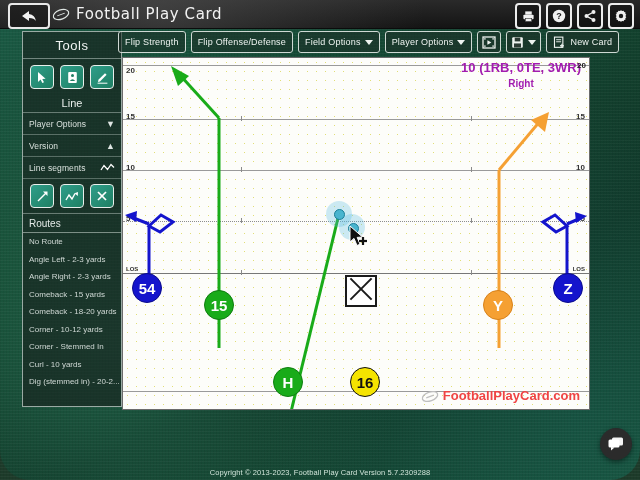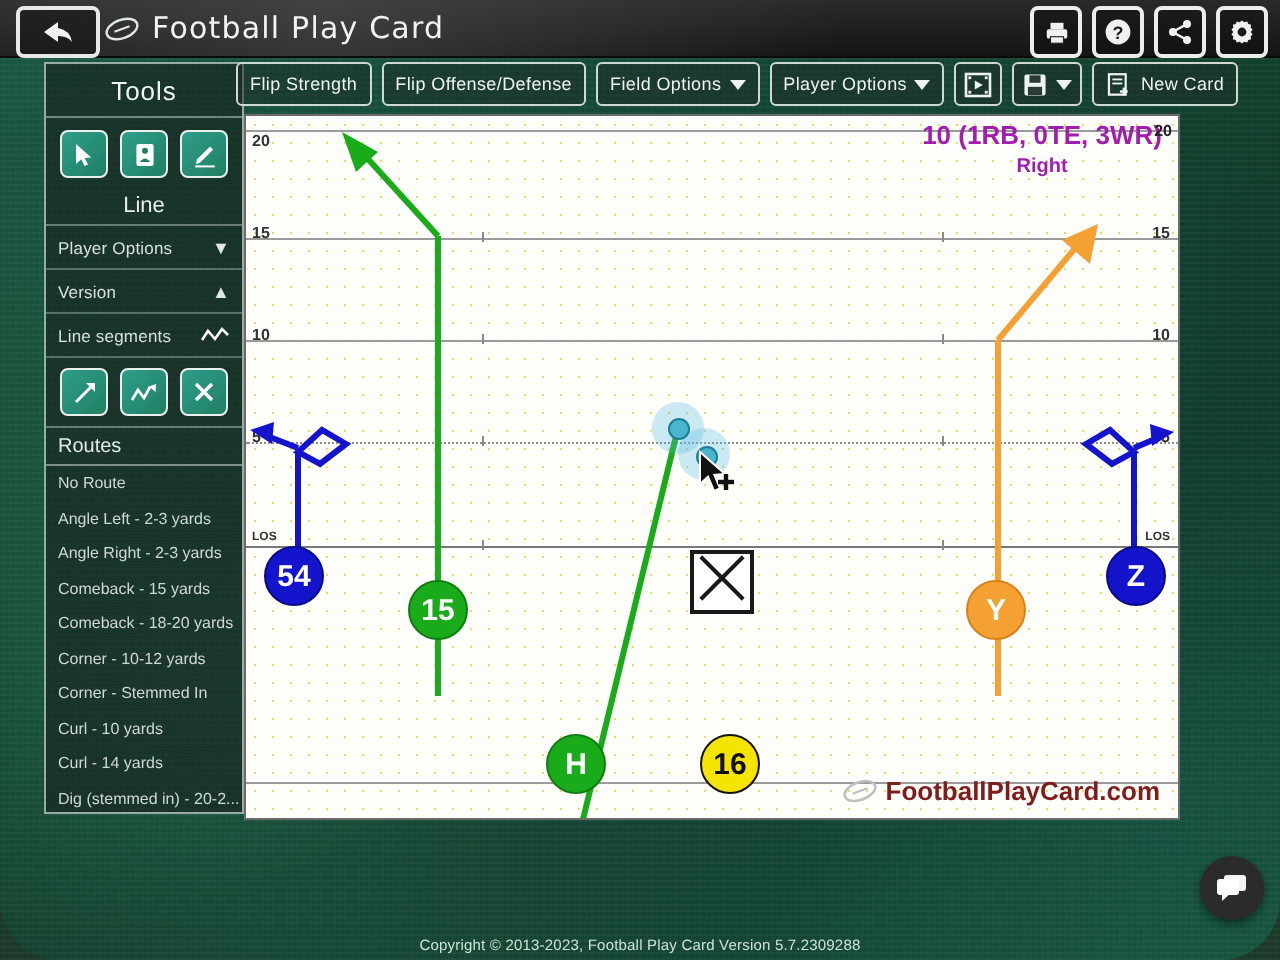--- a/index.html
+++ b/index.html
@@ -134,22 +134,22 @@
   .player.yellow{background:#f5e400;border:1px solid #111;color:#111;}
   .xbox{
     position:absolute;width:28px;height:28px;border:2px solid #1a1a1a;background:#fff;cursor:pointer;
   }
   .xbox:before,.xbox:after{
     content:"";position:absolute;left:-1px;top:11px;width:30px;height:0;border-top:2px solid #1a1a1a;
   }
   .xbox:before{transform:rotate(45deg);}
   .xbox:after{transform:rotate(-45deg);}
   .watermark{
-    position:absolute;right:9px;bottom:6px;display:flex;align-items:center;gap:4px;
-    color:#7f1d1d;font-size:13px;font-weight:bold;
+    position:absolute;right:9px;bottom:6px;display:flex;align-items:flex-end;gap:4px;
+    color:#ef4444;font-size:13px;font-weight:bold;
   }
   .handle{
     position:absolute;width:9px;height:9px;border-radius:50%;
     background:#49b5cf;border:1px solid #1b7f98;
   }
   .handle-glow{
     position:absolute;width:26px;height:26px;border-radius:50%;
     background:rgba(90,190,225,.30);
   }
   
@@ -325,21 +325,20 @@
     <div class="sb-listhead">Routes</div>
     <div id="routes-list">
         <div class="sb-item">No Route</div>
         <div class="sb-item">Angle Left - 2-3 yards</div>
         <div class="sb-item">Angle Right - 2-3 yards</div>
         <div class="sb-item">Comeback - 15 yards</div>
         <div class="sb-item">Comeback - 18-20 yards</div>
         <div class="sb-item">Corner - 10-12 yards</div>
         <div class="sb-item">Corner - Stemmed In</div>
         <div class="sb-item">Curl - 10 yards</div>
-        <div class="sb-item">Curl - 14 yards</div>
         <div class="sb-item">Dig (stemmed in) - 20-2...</div>
       </div>
   </div>
 
   <div id="field">
     <div id="fielddots"></div>
 
     <div class="yline" style="top:7px"></div>
     <div class="yline" style="top:61px"></div>
     <div class="yline" style="top:112px"></div>

